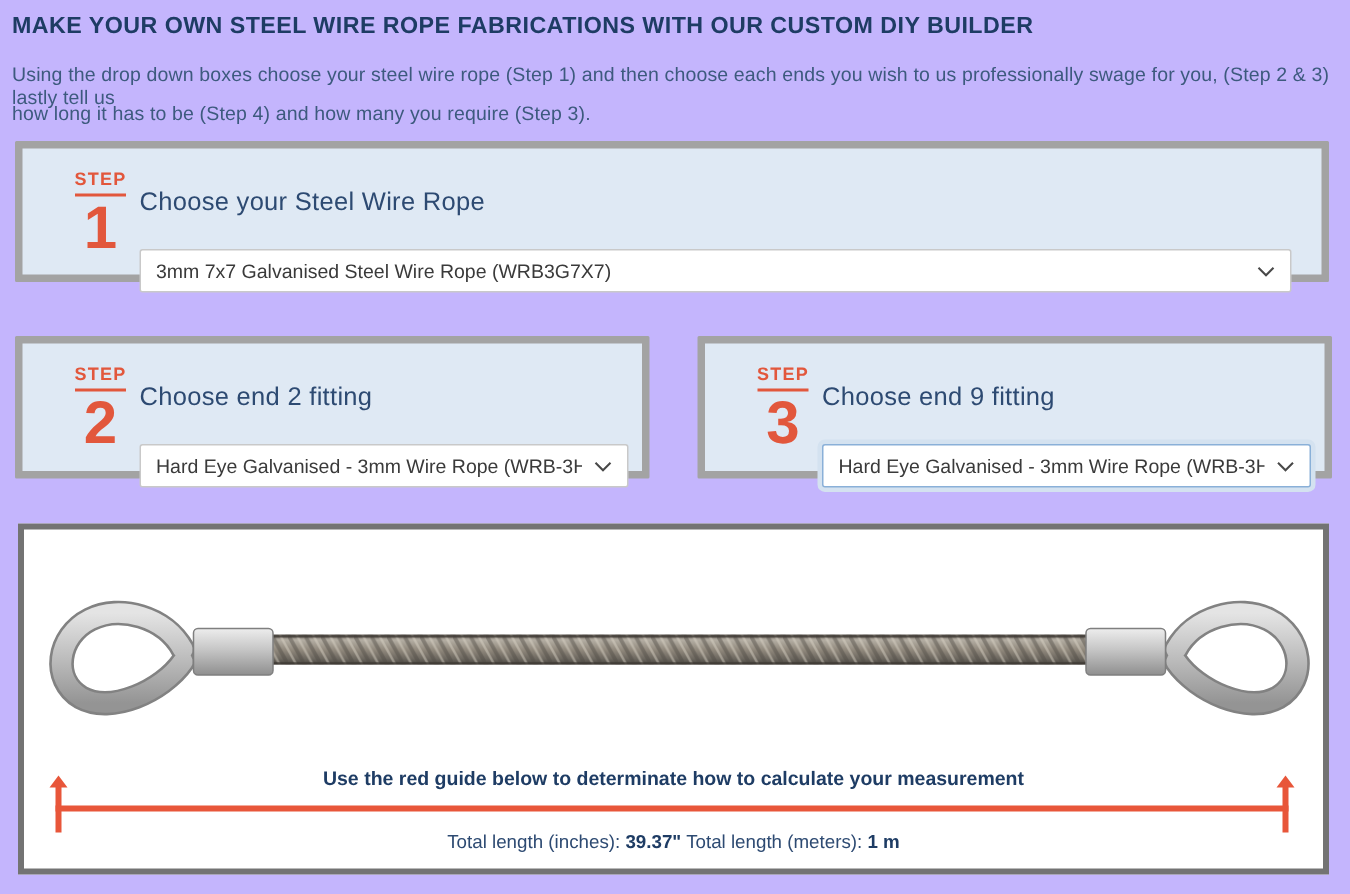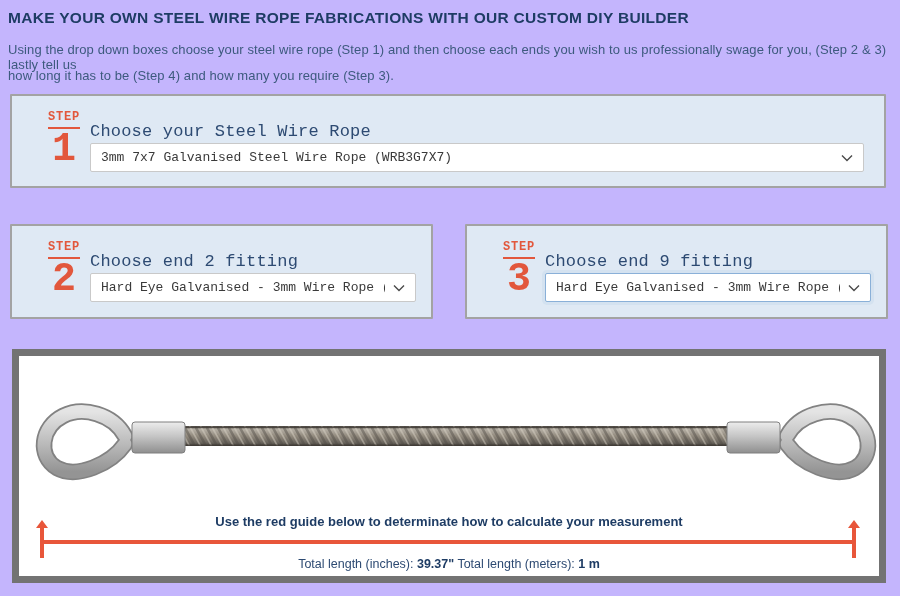--- a/index.html
+++ b/index.html
@@ -10,50 +10,50 @@
   .page-title {
     position:absolute; left:8px; top:9px; width:880px;
     font-size:15.5px; font-weight:bold; letter-spacing:.3px;
     color:#1e3c64;
   }
   .intro-line { position:absolute; left:8px; width:880px; font-size:13px; letter-spacing:.1px; color:#3d5a7e; }
   .intro-line.l1 { top:42px; }
   .intro-line.l2 { top:68px; }
 
   .step-panel {
-    position:absolute; background:#dfe9f4; border:2px solid #a3a3a3; border-radius:1px;font-family:Liberation Mono, monospace;
+    position:absolute; background:#dfe9f4; border:5px solid #a3a3a3; border-radius:1px;
   }
   .step-panel.s1 { left:10px; top:94px; width:876px; height:94px; }
   .step-panel.s2 { left:10px; top:224px; width:423px; height:95px; }
   .step-panel.s3 { left:465px; top:224px; width:423px; height:95px; }
 
   .step-badge { position:absolute; left:26px; top:11px; width:52px; text-align:center; color:#e2573c; }
   .step-badge .step-word {
     display:inline-block; font-size:12px; font-weight:bold; letter-spacing:.8px;
     border-bottom:2px solid #e2573c; padding-bottom:3px;
   }
   .step-badge .step-num { font-size:40px; font-weight:bold; line-height:1.0; margin-top:1px; }
 
   .step-body { position:absolute; left:78px; top:0; right:20px; }
   .step-label { margin-top:26px; font-size:17px; color:#2d4a72; letter-spacing:.2px; }
 
   .select-box {
-    position:relative; margin-top:2px; height:29px; background:#fff;
+    position:relative; margin-top:21px; height:29px; background:#fff;
     border:1px solid #c9c9c9; border-radius:2px;
     display:flex; align-items:center; padding:0 30px 0 10px;
     font-size:13px; color:#3a3a3a; cursor:pointer;
   }
   .select-box.narrow { width:326px; }
   .select-box.focused { border:1px solid #8ab0d8; box-shadow:0 0 0 3px #d4e2f0; }
   .select-value { white-space:nowrap; overflow:hidden; }
   .chevron { position:absolute; right:10px; top:10px; width:12px; height:8px; }
 
   .preview-panel {
     position:absolute; left:12px; top:349px; width:874px; height:234px;
-    background:#fff; border:7px solid #737373;
+    background:#fff; border:4px solid #737373;
   }
   .rope-svg { position:absolute; left:0; top:36px; width:874px; height:100px; }
 
   .guide-text {
     position:absolute; left:0; top:158px; width:100%;
     text-align:center; font-size:13px; font-weight:bold; color:#1e3c64;
   }
   .measure { position:absolute; left:21px; right:23px; top:166px; height:38px; }
   .measure-line { position:absolute; left:0; right:0; top:18px; height:4px; background:#e8563a; }
   .measure-end { position:absolute; top:4px; bottom:2px; width:4px; background:#e8563a; }

